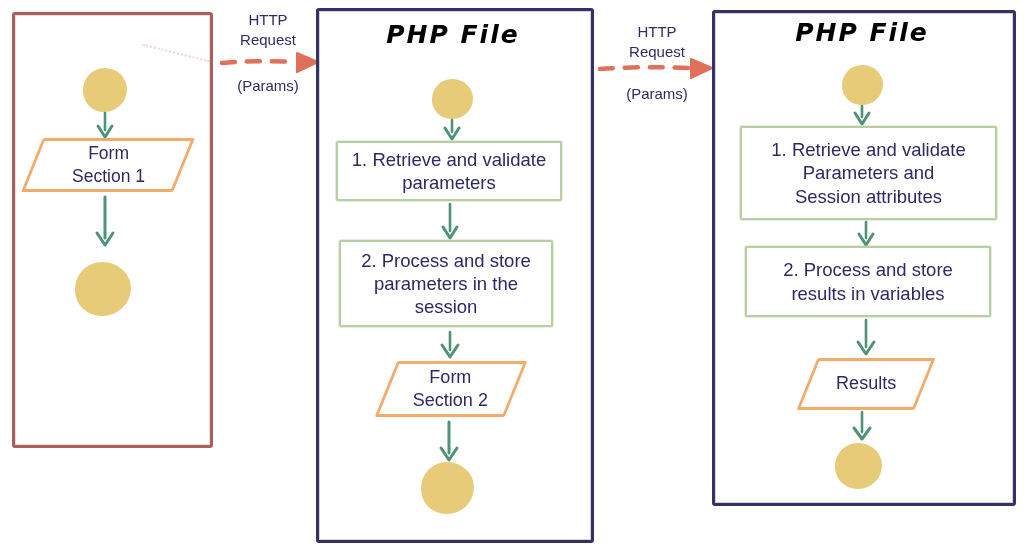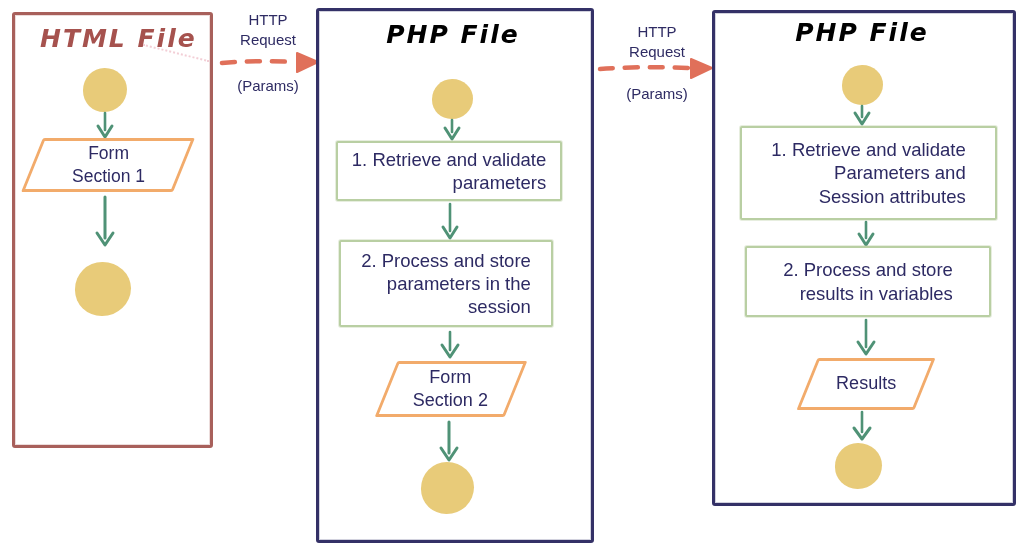--- a/index.html
+++ b/index.html
@@ -22,21 +22,21 @@
   
   .node{
     position:absolute;background:#e8cb79;
     border-radius:49% 51% 52% 48% / 51% 49% 52% 48%;
   }
   
   .step{
     position:absolute;border:2px solid #b9cfa3;border-radius:2px;
     box-shadow:0 0 0 1px rgba(185,207,163,.35);
     display:flex;align-items:center;justify-content:center;
-    text-align:right;color:#2d2a63;font-size:18.5px;line-height:1.26;
+    text-align:center;color:#2d2a63;font-size:18.5px;line-height:1.26;
     white-space:pre-line;background:#ffffff;box-sizing:border-box;
   }
   
   .para{
     position:absolute;border:3px solid #f2ab6b;border-radius:2px;
     transform:skewX(-22deg);background:#ffffff;box-sizing:border-box;
     display:flex;align-items:center;justify-content:center;
   }
   .para .ptext{
     transform:skewX(22deg);text-align:center;color:#2d2a63;
@@ -60,21 +60,20 @@
     opacity:.8;
   }
 </style>
 </head>
 <body>
 
 <div id="stage">
 
   <div class="frame html" style="left:12px;top:12px;width:195px;height:430px;"></div>
 
-  <div class="title red" style="left:40px;top:24px;width:140px;">HTML File</div>
 
   <div class="speckle" style="left:142px;top:52px;width:68px;"></div>
 
   <div class="node" style="left:83px;top:68px;width:44px;height:44px;"></div>
 
   <svg class="flow" style="left:93px;top:112px;width:24px;height:26px;" viewBox="0 0 24 26">
     <path class="shaft" d="M12 1 L12 18"></path>
       <path class="head" d="M5 14 L12 25 L19 14"></path>
   </svg>
 

